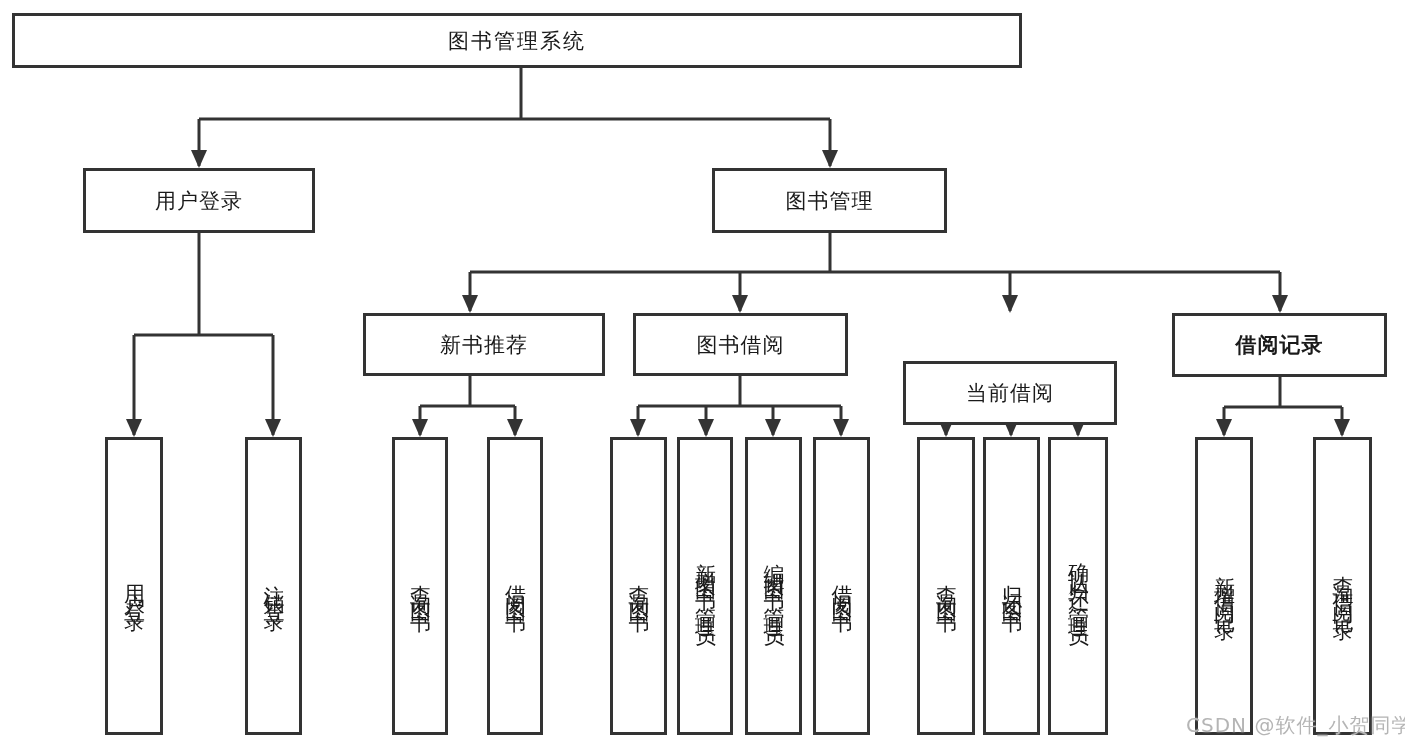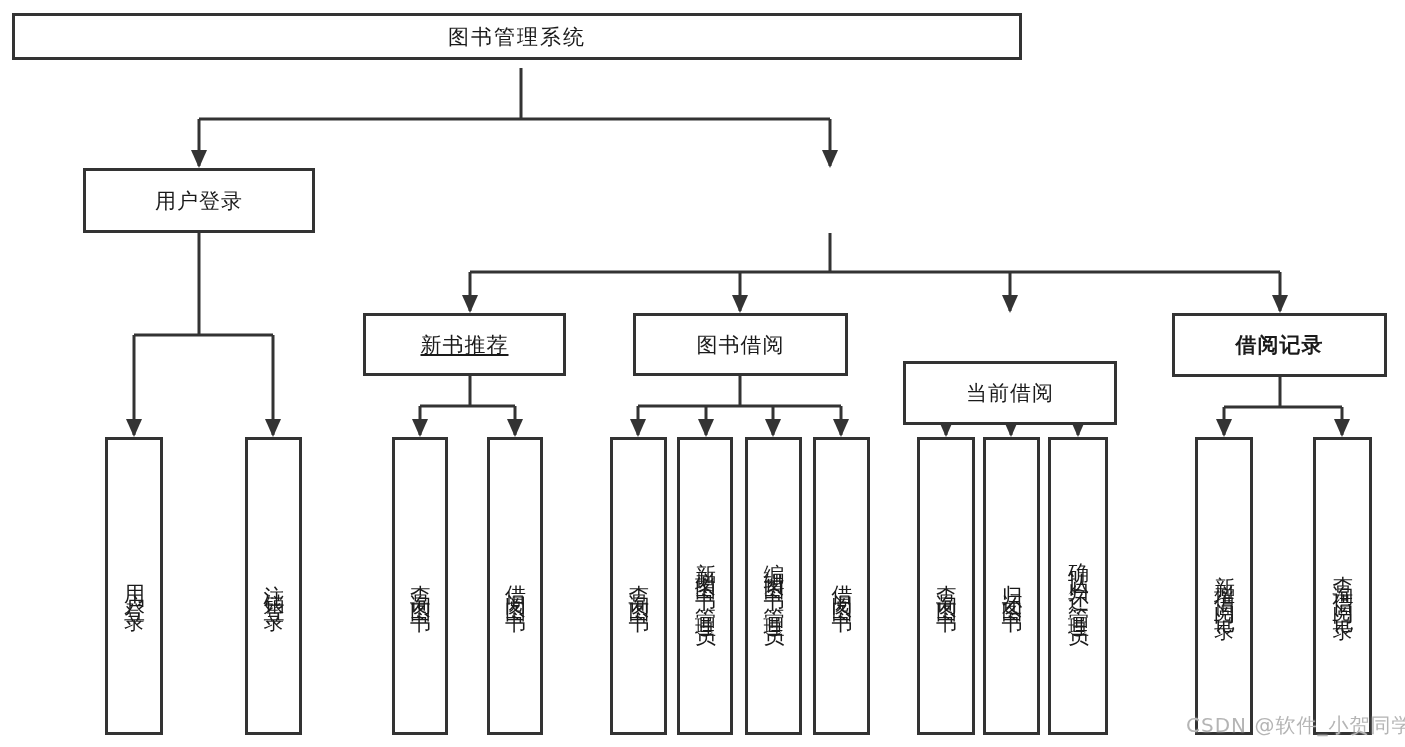--- a/index.html
+++ b/index.html
@@ -88,25 +88,26 @@
       <path d="M773,406 V435" marker-end="url(#arrow)"></path>
       <path d="M841,406 V435" marker-end="url(#arrow)"></path>
       <path d="M946,407 V435" marker-end="url(#arrow)"></path>
       <path d="M1011,407 V435" marker-end="url(#arrow)"></path>
       <path d="M1078,407 V435" marker-end="url(#arrow)"></path>
       <path d="M1224,407 V435" marker-end="url(#arrow)"></path>
       <path d="M1342,407 V435" marker-end="url(#arrow)"></path>
     </g>
   </svg>
 
-  <div class="box root" style="left:12px;top:13px;width:1010px;height:47px;">图书管理系统</div>
+  <div class="box root" style="left:12px;top:13px;width:1010px;height:55px;">图书管理系统</div>
 
   <div class="box" style="left:83px;top:168px;width:232px;height:65px;">用户登录</div>
+  <div class="box" style="left:712px;top:168px;width:235px;height:65px;">图书管理</div>
 
-  <div class="box" style="left:363px;top:313px;width:203px;height:63px;text-decoration:underline;">新书推荐</div>
+  <div class="box" style="left:363px;top:313px;width:242px;height:63px;">新书推荐</div>
   <div class="box" style="left:633px;top:313px;width:215px;height:63px;">图书借阅</div>
   <div class="box" style="left:903px;top:313px;width:214px;height:64px;margin-top:48px;">当前借阅</div>
   <div class="box" style="left:1172px;top:313px;width:215px;height:64px;font-weight:bold;">借阅记录</div>
 
   <div class="box vbox" style="left:105px;top:437px;width:58px;height:298px;">
     <span class="vtext">用户登录</span>
   </div>
   <div class="box vbox" style="left:245px;top:437px;width:57px;height:298px;">
     <span class="vtext">注销登录</span>
   </div>

